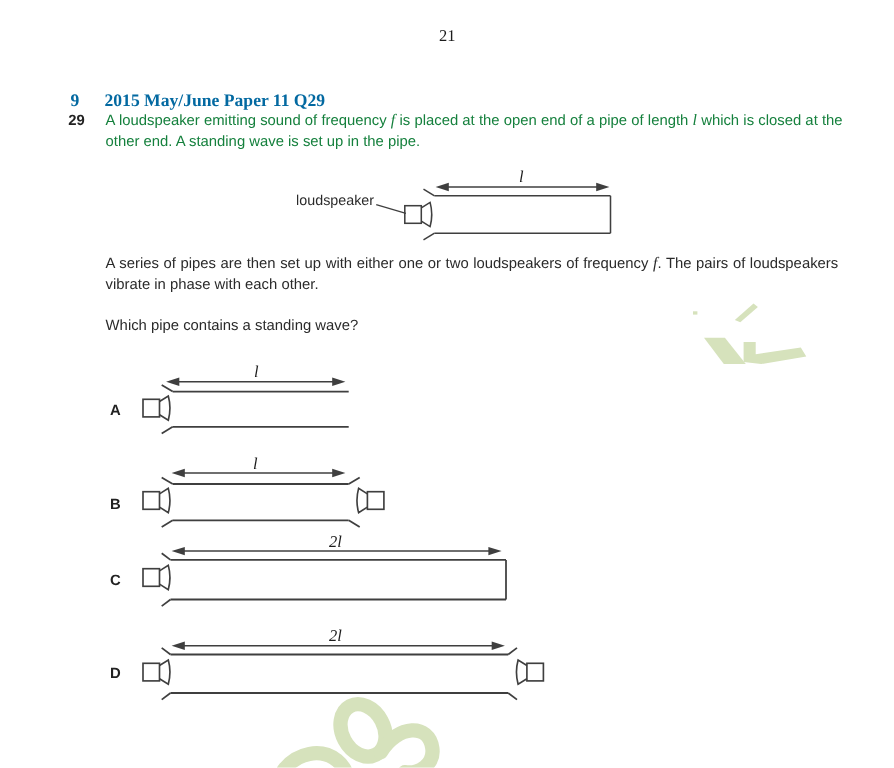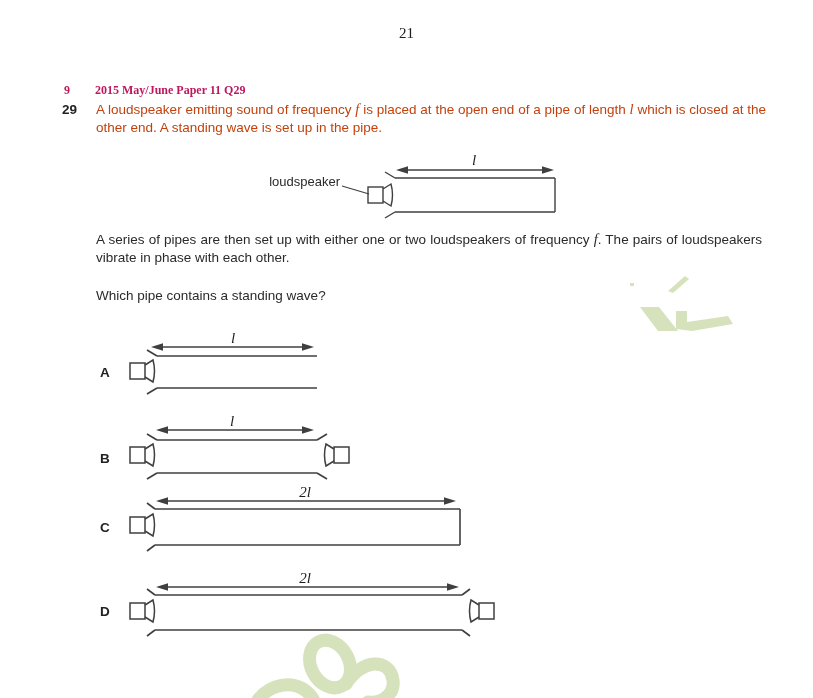--- a/index.html
+++ b/index.html
@@ -13,35 +13,35 @@
   }
   .page-number{
     position:absolute;top:25px;left:0;right:0;
     text-align:center;
     font-family:"Liberation Serif", serif;
     font-size:15px;color:#1c1c1c;
   }
   .heading{
     position:absolute;top:83px;left:64px;
     font-family:"Liberation Serif", serif;
-    font-weight:bold;font-size:12px;color:#be185d;
+    font-weight:bold;font-size:16px;color:#0369a1;
     white-space:nowrap;
   }
   .heading .h-num{display:inline-block;width:31px;}
   .q-intro{
     position:absolute;top:101px;left:62px;width:704px;
     display:flex;align-items:flex-start;justify-content:space-between;
   }
   .q-num{
     flex:0 0 34px;
     font-weight:bold;font-size:13.5px;line-height:17.5px;color:#222;
   }
   .q-text{
     flex:1;
-    font-size:13.5px;line-height:17.5px;color:#c2410c;
+    font-size:13.5px;line-height:17.5px;color:#15803d;
     text-align:justify;
     margin:0;
   }
   .q-text i, .para i{
     font-family:"Liberation Serif", serif;
     font-style:italic;font-size:14.5px;
   }
   .para{
     position:absolute;left:96px;width:666px;
     font-size:13.5px;line-height:17.5px;color:#2a2a2a;

